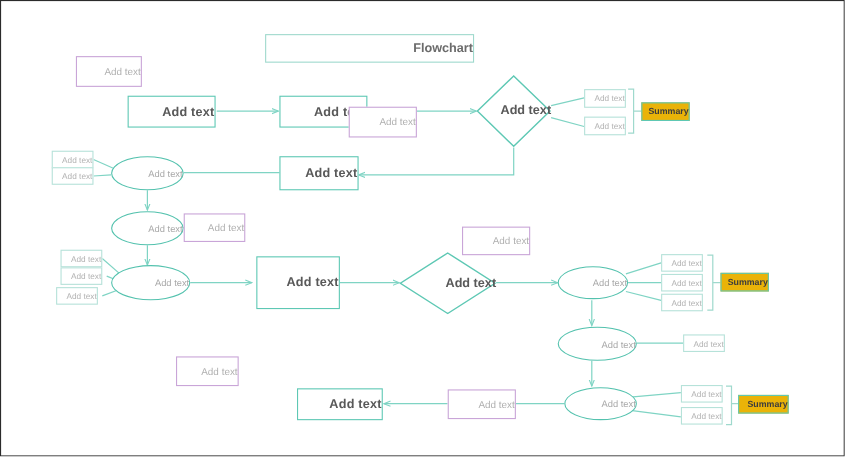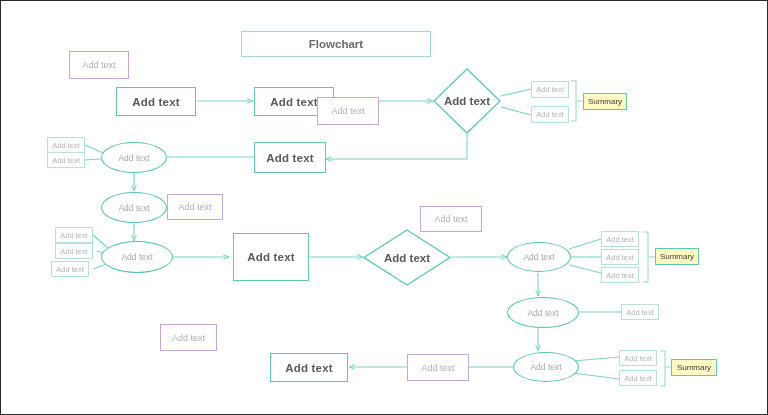--- a/index.html
+++ b/index.html
@@ -21,21 +21,21 @@
     position: absolute;
     left: 0; top: 0;
     width: 768px; height: 415px;
     pointer-events: none;
   }
   .node {
     position: absolute;
     box-sizing: border-box;
     display: flex;
     align-items: center;
-    justify-content: center;
+    justify-content: flex-end;
     text-align: center;
   }
   
   .rect-teal {
     border: 1.4px solid #5ec8b4;
     background: #ffffff;
     color: #595959;
     font-weight: bold;
     font-size: 11.5px;
     letter-spacing: .2px;
@@ -59,23 +59,23 @@
   
   .rect-small {
     border: 1px solid #b6e2d9;
     background: #ffffff;
     color: #b3b3b3;
     font-size: 7.5px;
   }
   
   .rect-summary {
     border: 1.3px solid #5ec8b4;
-    background: #fef9c3;
+    background: #eab308;
     color: #3d3d3d;
-    font-weight: normal;
+    font-weight: bold;
     font-size: 8px;
   }
   
   .ellipse {
     border: 1.3px solid #54c2ae;
     border-radius: 50%;
     background: #ffffff;
     color: #a8a8a8;
     font-size: 8.5px;
   }

